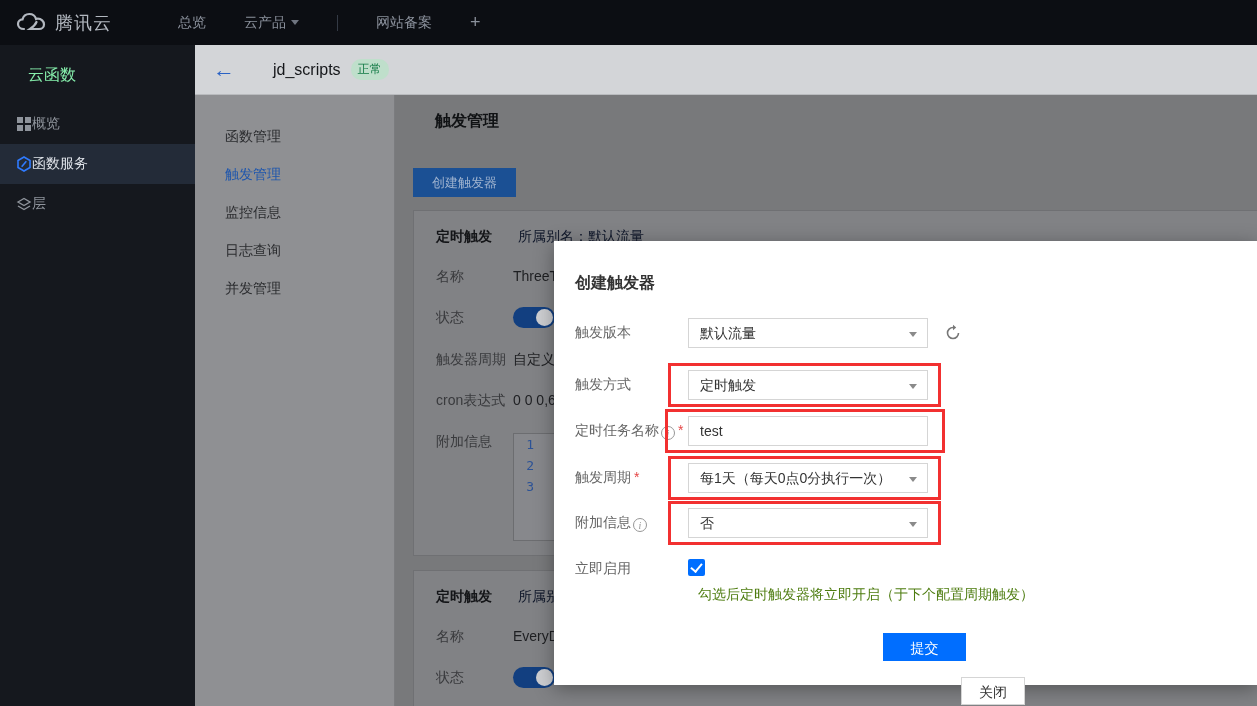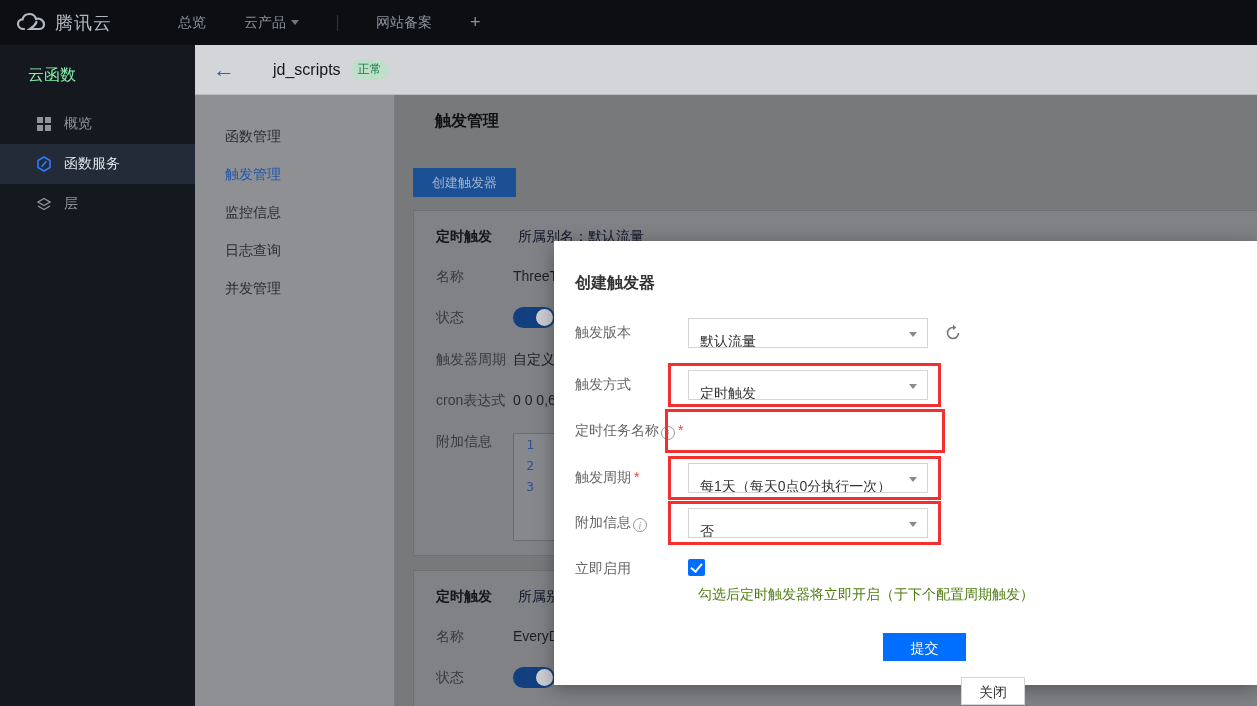--- a/index.html
+++ b/index.html
@@ -13,21 +13,21 @@
   .brand-name { color:#b3b8c0; font-size:18px; letter-spacing:1px; }
   .topnav-item { color:#8b919c; font-size:14px; margin-right:38px; cursor:pointer; }
   .topnav-item.first { }
   .top-caret { display:inline-block; margin-left:5px; border-left:4px solid transparent; border-right:4px solid transparent; border-top:5px solid #6f7580; vertical-align:middle; }
   .top-divider { width:1px; height:16px; background:#343a45; margin-right:38px; }
   .topnav-plus { color:#8b919c; font-size:18px; cursor:pointer; }
 
   
   .sidebar { position:absolute; left:0; top:45px; width:195px; height:661px; background:#15181e; z-index:20; }
   .sidebar-title { color:#86efac; font-size:16px; padding:20px 0 18px 28px; }
-  .side-item { display:flex; align-items:center; gap:12px; height:40px; padding-left:36px; color:#8f949c; cursor:pointer; }
+  .side-item { display:flex; align-items:center; gap:0; height:40px; padding-left:16px; color:#8f949c; cursor:pointer; }
   .side-item.active { background:#232b38; color:#dfe3e9; }
   .side-icon { width:16px; height:16px; display:inline-flex; }
 
   
   .fn-header { position:absolute; left:195px; top:45px; width:1062px; height:50px; background:#d3d5d8; border-bottom:1px solid #b9bbbe; display:flex; align-items:center; z-index:10; }
   .back-arrow { color:#2a62c4; font-size:22px; margin-left:18px; cursor:pointer; line-height:1; }
   .fn-title { font-size:16px; font-weight:normal; color:#15171a; margin-left:38px; }
   .status-badge { margin-left:10px; background:#bfdfcb; color:#127a45; font-size:12px; padding:2px 7px; border-radius:10px; }
 
   
@@ -56,21 +56,21 @@
   .codebox { position:absolute; left:99px; top:222px; width:187px; height:108px; background:#87888c; border:1px solid #6c6d70; }
   .code-line { display:flex; line-height:21px; font-family:"DejaVu Sans Mono",monospace; font-size:13px; }
   .code-num { width:26px; text-align:right; color:#2c5296; padding-right:6px; }
 
   
   .modal { position:absolute; left:554px; top:241px; width:703px; height:444px; background:#ffffff; z-index:40; box-shadow:0 4px 18px rgba(0,0,0,.35); }
   .modal-title { position:absolute; left:21px; top:32px; font-size:16px; font-weight:bold; color:#333; }
   .m-label { position:absolute; left:21px; color:#666; font-size:14px; white-space:nowrap; }
   .m-req { color:#e54545; margin-left:3px; }
   .info-icon { display:inline-block; width:14px; height:14px; line-height:13px; border:1px solid #979797; border-radius:50%; color:#979797; font-size:10px; text-align:center; font-family:"Liberation Serif",serif; font-style:italic; margin-left:2px; vertical-align:-2px; cursor:pointer; }
-  .m-select, .m-input { position:absolute; left:134px; width:240px; height:30px; background:#fff; border:1px solid #d5d5d5; line-height:28px; padding:8px 24px 0 11px; font-size:14px; color:#333; cursor:pointer; white-space:nowrap; overflow:hidden; }
+  .m-select, .m-input { position:absolute; left:134px; width:240px; height:30px; background:#fff; border:1px solid #d5d5d5; line-height:28px; padding:0 24px 0 11px; font-size:14px; color:#333; cursor:pointer; white-space:nowrap; overflow:hidden; }
   .m-input { cursor:text; }
   .sel-caret { position:absolute; right:10px; top:13px; border-left:4px solid transparent; border-right:4px solid transparent; border-top:5px solid #8a8a8a; }
   .refresh { position:absolute; left:390px; width:18px; height:18px; cursor:pointer; }
   .hl-box { position:absolute; border:3px solid #f23030; pointer-events:none; z-index:45; }
   .checkbox { position:absolute; left:134px; top:318px; width:17px; height:17px; background:#006eff; border-radius:2px; cursor:pointer; }
   .checkbox::after { content:""; position:absolute; left:5px; top:2px; width:5px; height:9px; border:solid #fff; border-width:0 2px 2px 0; transform:rotate(40deg); }
   .m-hint { position:absolute; left:144px; top:345px; color:#4d7c0f; font-size:14px; white-space:nowrap; }
   .btn { position:absolute; top:392px; height:28px; font-size:14px; text-align:center; line-height:28px; cursor:pointer; }
   .btn-submit { left:329px; width:83px; background:#006eff; color:#fff; border:1px solid #006eff; }
   .btn-close { left:407px; width:64px; background:#fff; color:#333; border:1px solid #d5d5d5;margin-top:44px; }
@@ -201,20 +201,23 @@
         </svg>
     </span>
 
     <span class="m-label" style="top:135px">触发方式</span>
     <div class="m-select" style="top:129px">
       <span>定时触发</span>
       <span class="sel-caret"></span>
     </div>
 
     <span class="m-label" style="top:181px"><span>定时任务名称</span><span class="info-icon">i</span><span class="m-req">*</span></span>
+    <div class="m-input" style="top:175px">
+      <span>test</span>
+    </div>
 
     <span class="m-label" style="top:228px"><span>触发周期</span><span class="m-req">*</span></span>
     <div class="m-select" style="top:222px">
       <span>每1天（每天0点0分执行一次）</span>
       <span class="sel-caret"></span>
     </div>
 
     <span class="m-label" style="top:273px"><span>附加信息</span><span class="info-icon">i</span></span>
     <div class="m-select" style="top:267px">
       <span>否</span>

